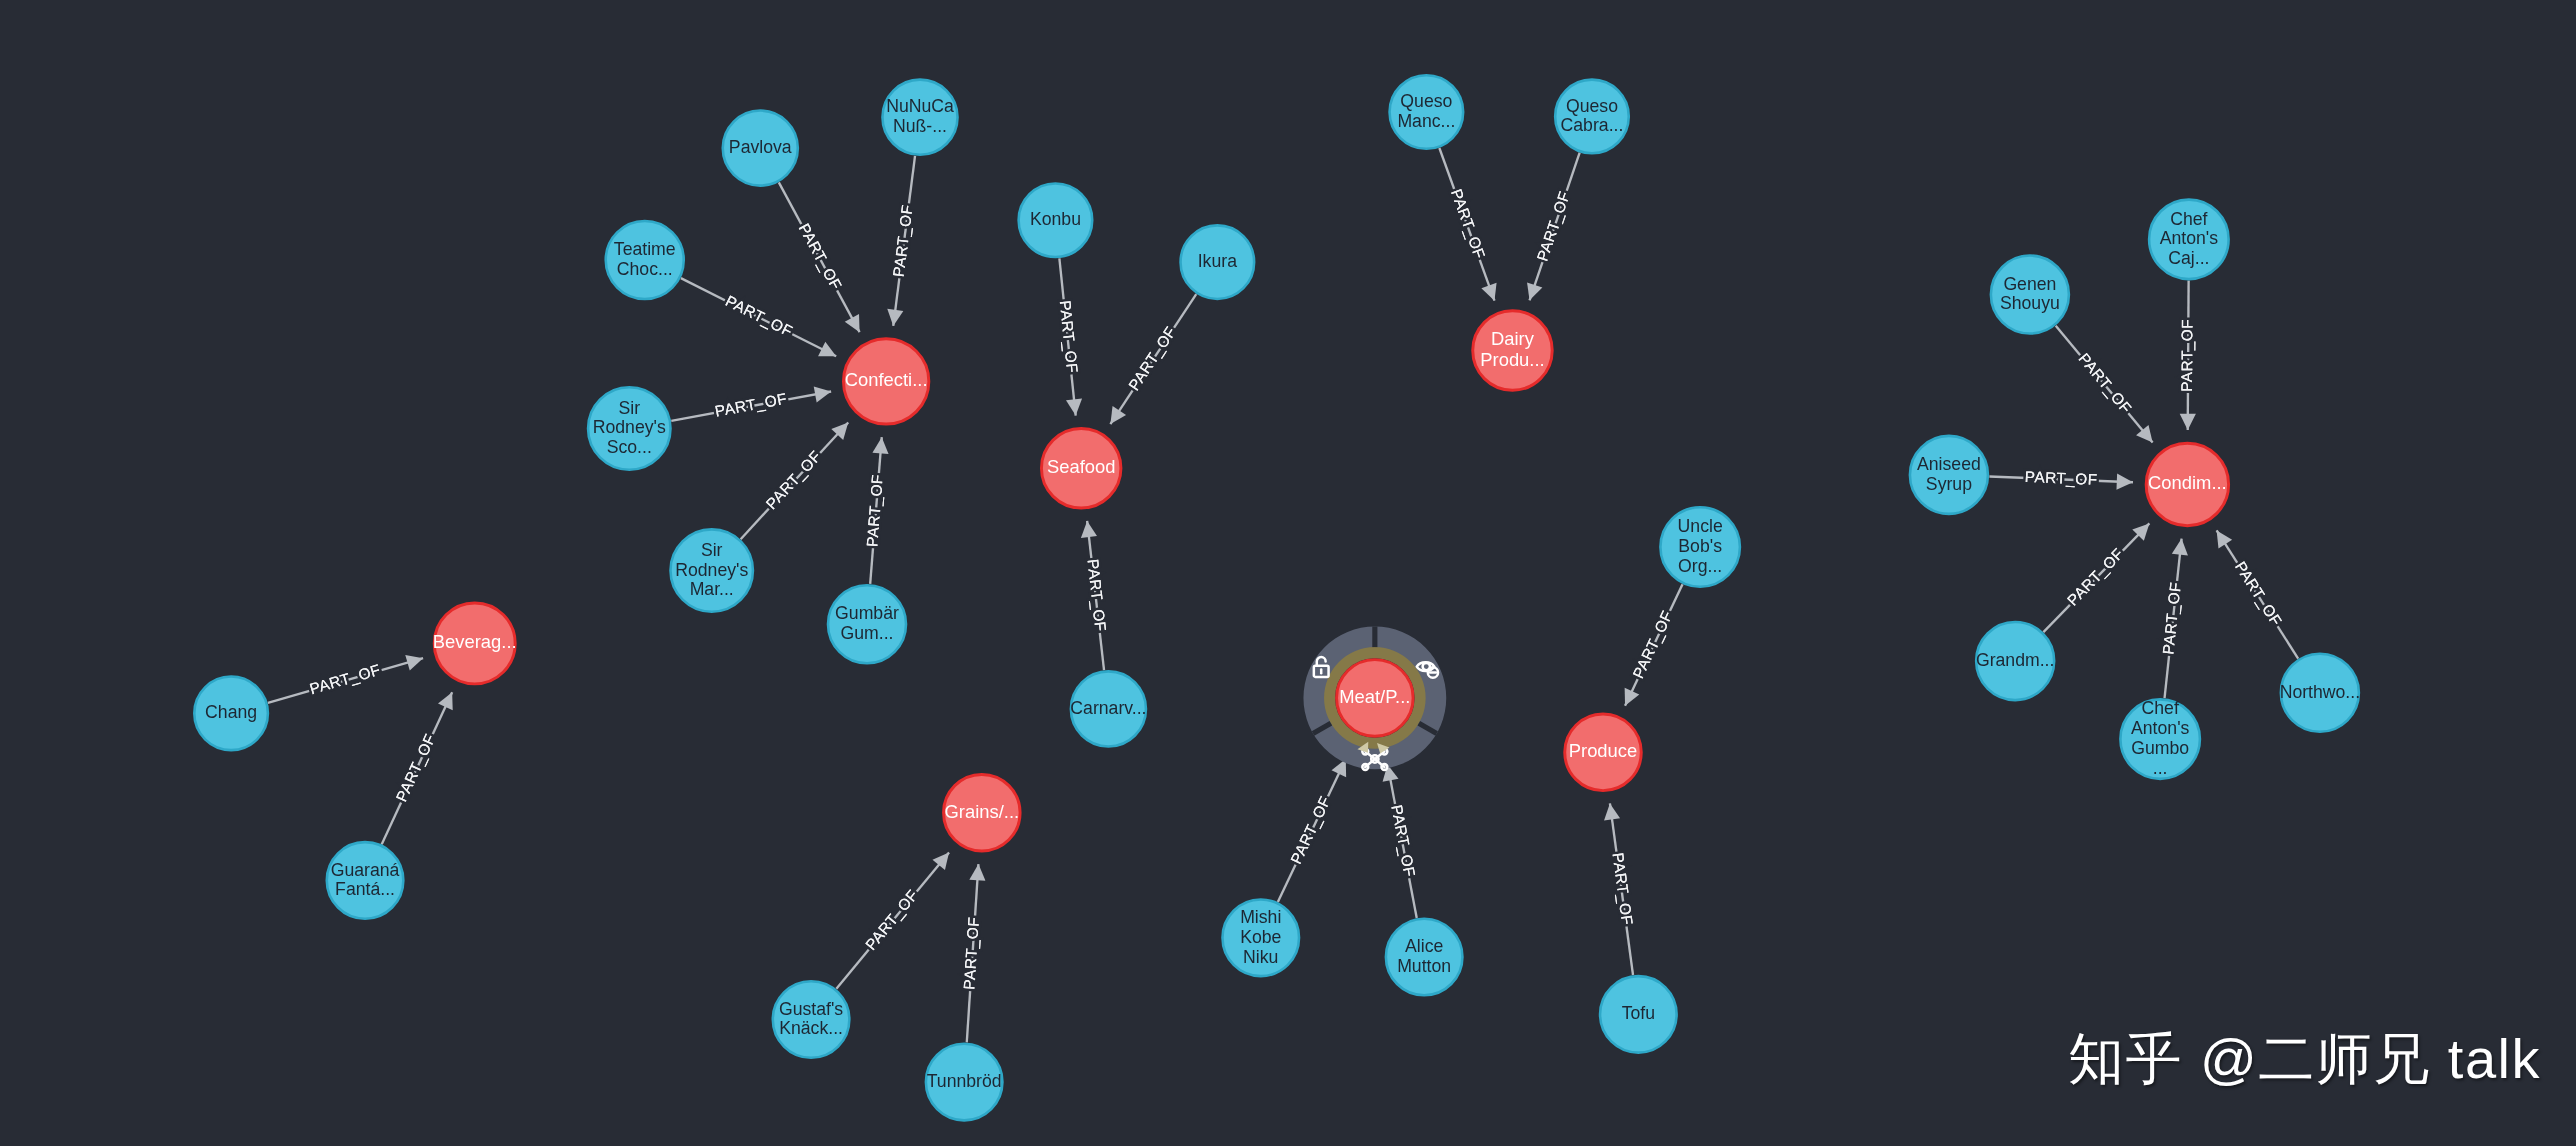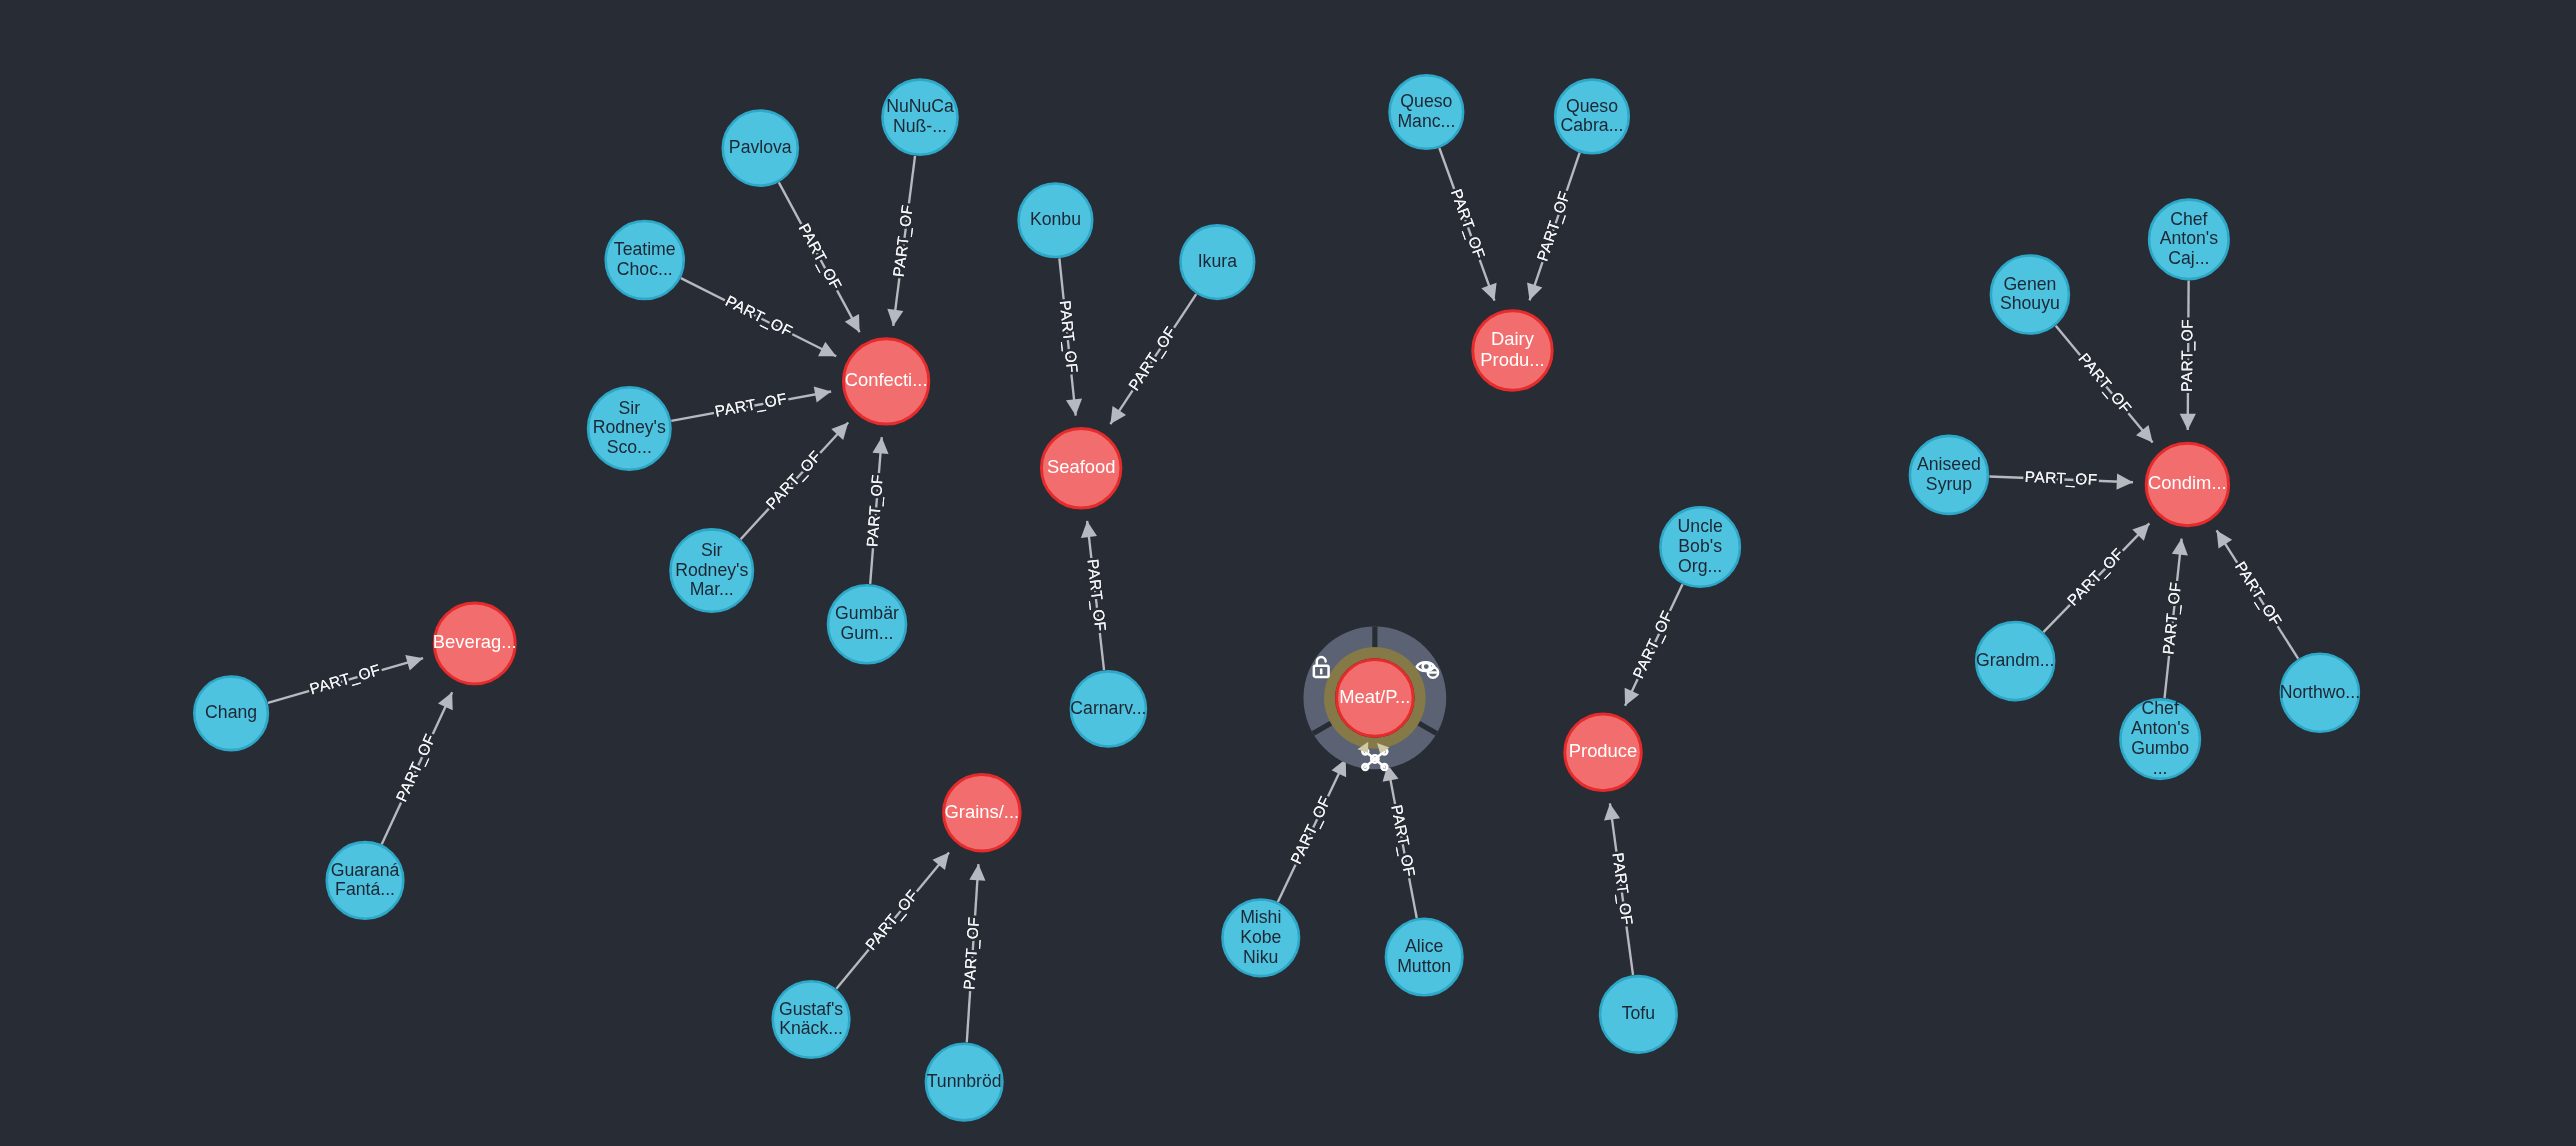--- a/index.html
+++ b/index.html
@@ -410,14 +410,15 @@
           <line x1="16" y1="16" x2="3" y2="6" class="ctx-icon"></line>
           <line x1="16" y1="16" x2="29" y2="6" class="ctx-icon"></line>
           <line x1="16" y1="16" x2="3" y2="27" class="ctx-icon"></line>
           <line x1="16" y1="16" x2="29" y2="27" class="ctx-icon"></line>
         </g>
         <polygon points="1854,1024 1845,1012 1863,1012" fill="#cfc9a6" transform="rotate(-35 1854 1016)"></polygon>
         <polygon points="1878,1024 1869,1012 1887,1012" fill="#cfc9a6" transform="rotate(20 1878 1016)"></polygon>
       </g>
   </svg>
 
+  <div class="watermark">知乎 @二师兄 talk</div>
 </div>
 
 
 </body></html>

